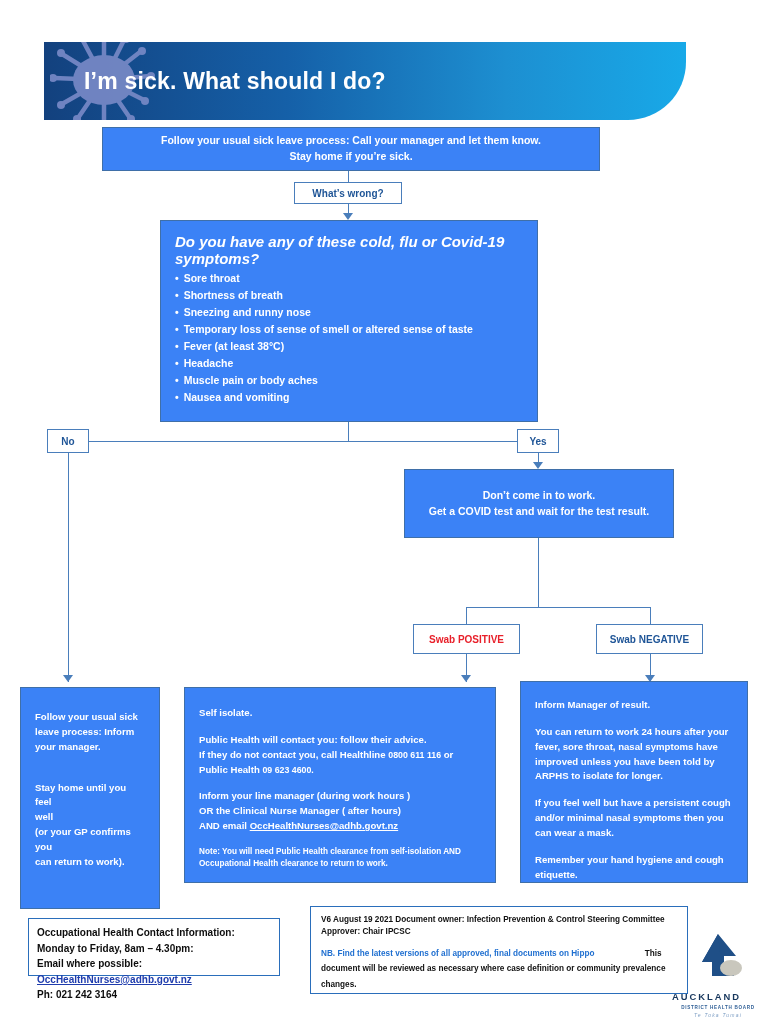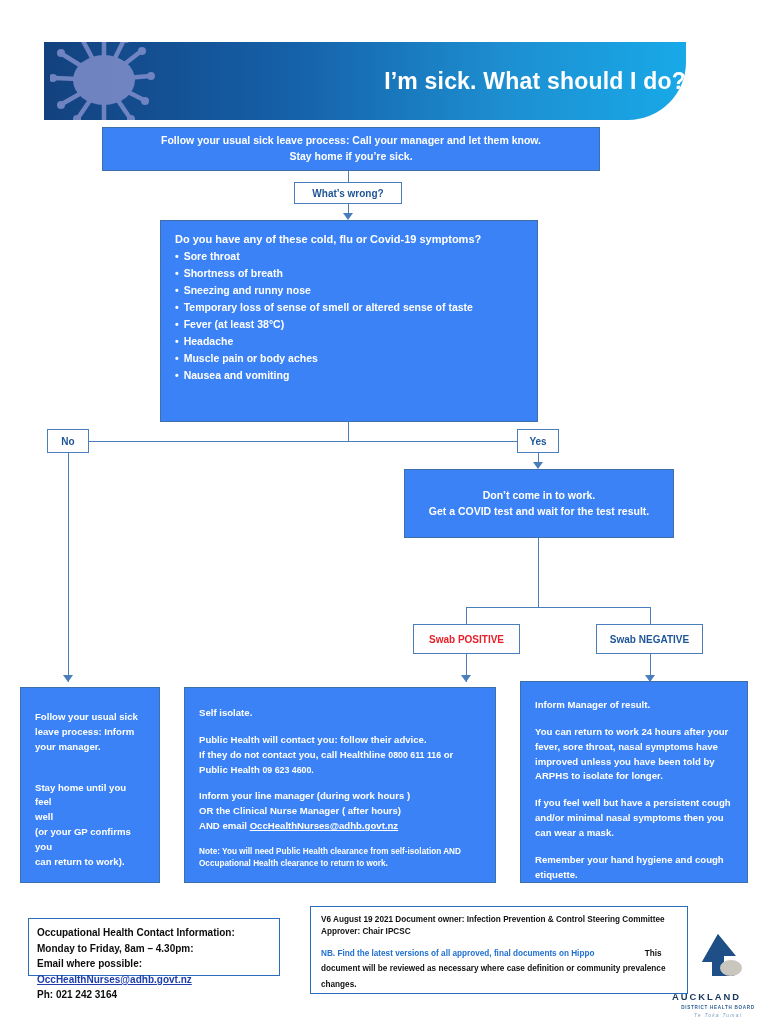--- a/index.html
+++ b/index.html
@@ -12,22 +12,22 @@
 
   
   .banner{
     position:absolute;left:44px;top:42px;width:642px;height:78px;
     background:linear-gradient(90deg,#13417e 0%,#1560a8 38%,#1d8fd1 72%,#18a9e8 100%);
     border-bottom-right-radius:58px;
     overflow:hidden;
   }
   .banner-title{
     position:absolute;left:0;right:0;top:50%;transform:translateY(-50%);
-    text-align:right;color:#ffffff;font-size:23px;font-weight:bold;
-    letter-spacing:.2px;padding-left:40px;box-sizing:border-box;margin-left:48px;
+    text-align:left;color:#ffffff;font-size:23px;font-weight:bold;
+    letter-spacing:.2px;padding-left:40px;box-sizing:border-box;
   }
   .virus{position:absolute;left:6px;top:-8px;width:108px;height:92px;opacity:.95;}
 
   
   .bluebox{
     position:absolute;background:#3b82f6;border:1px solid #3f6fa8;
     color:#ffffff;box-sizing:border-box;
   }
   .bluebox.center{display:flex;align-items:center;justify-content:center;text-align:center;}
   .bluebox .txt{font-size:10.5px;font-weight:bold;line-height:1.5;}
@@ -44,21 +44,21 @@
   .vline{position:absolute;width:0;border-left:1.3px solid #4a7ebb;}
   .hline{position:absolute;height:0;border-top:1.3px solid #4a7ebb;}
   .arrow{
     position:absolute;width:0;height:0;
     border-left:5px solid transparent;border-right:5px solid transparent;
     border-top:7px solid #4a7ebb;
   }
 
   
   #symptoms-box{padding:12px 14px 10px 14px;}
-  #symptoms-box .q{font-size:11px;font-weight:bold;margin:0 0 3px 0;}
+  #symptoms-box .q{font-size:15px;font-weight:bold;margin:0 0 3px 0;font-style:italic;}
   #symptoms-box ul{list-style:none;margin:0;padding:0;}
   #symptoms-box ul li{font-size:10.5px;font-weight:bold;line-height:1.62;}
   #symptoms-box ul li::before{content:"\2022";margin-right:5px;}
 
   
   .outcome{padding:22px 14px 14px 14px;}
   .outcome p{margin:0 0 12px 0;font-size:9.6px;font-weight:bold;line-height:1.55;}
   .outcome p.small{font-size:8.2px;line-height:1.45;}
   .outcome p:last-child{margin-bottom:0;}
   .outcome .u{text-decoration:underline;}
@@ -176,21 +176,21 @@
   <div class="vline" style="left:650px;top:607px;height:18px;"></div>
 
   <div class="whitebox red" id="swab-positive-box" style="left:413px;top:624px;width:107px;height:30px;">Swab POSITIVE</div>
   <div class="whitebox" id="swab-negative-box" style="left:596px;top:624px;width:107px;height:30px;">Swab NEGATIVE</div>
 
   <div class="vline" style="left:466px;top:654px;height:28px;"></div>
   <div class="arrow" style="left:461px;top:675px;"></div>
   <div class="vline" style="left:650px;top:654px;height:28px;"></div>
   <div class="arrow" style="left:645px;top:675px;"></div>
 
-  <div class="bluebox outcome" id="outcome-no-box" style="left:20px;top:687px;width:140px;height:196px;">
+  <div class="bluebox outcome" id="outcome-no-box" style="left:20px;top:687px;width:140px;height:222px;">
     <p>
       <span>Follow your usual sick</span><br>
       <span>leave process: Inform</span><br>
       <span>your manager.</span>
     </p>
     <p style="margin-top:26px;">
       <span>Stay home until you feel</span><br>
       <span>well</span><br>
       <span>(or your GP confirms you</span><br>
       <span>can return to work).</span>

